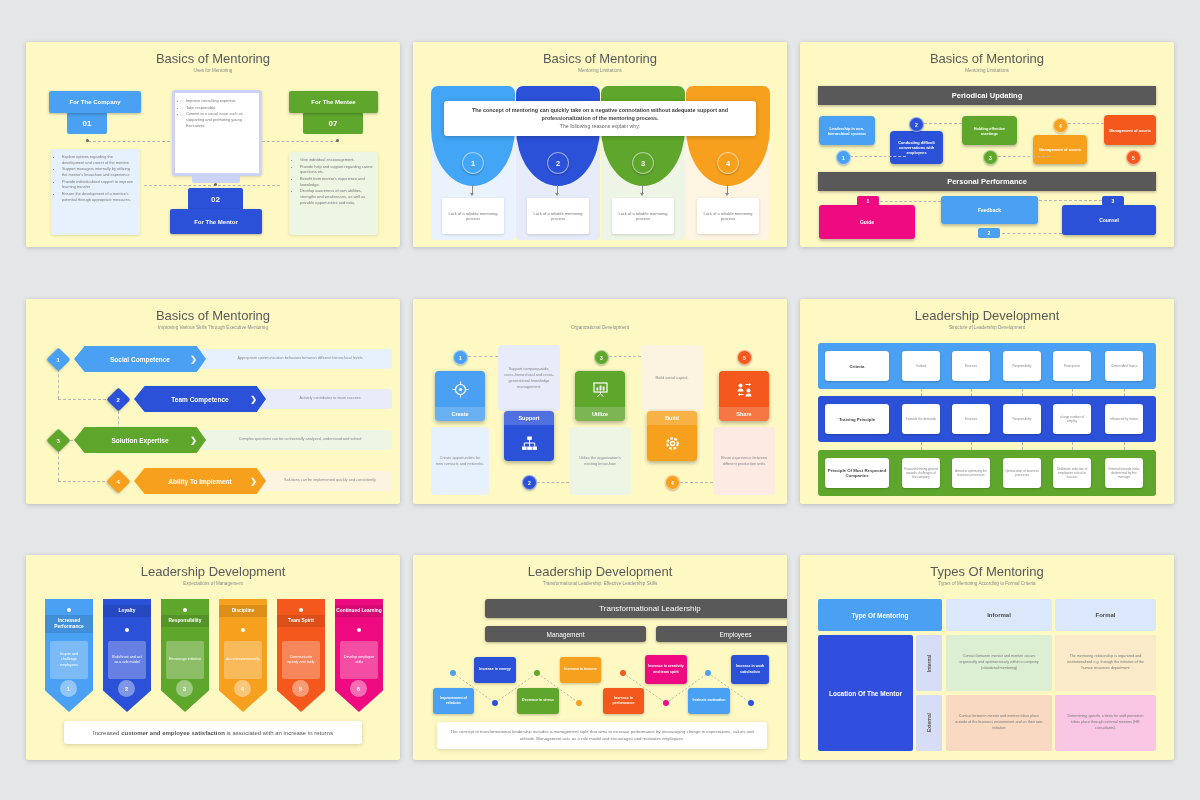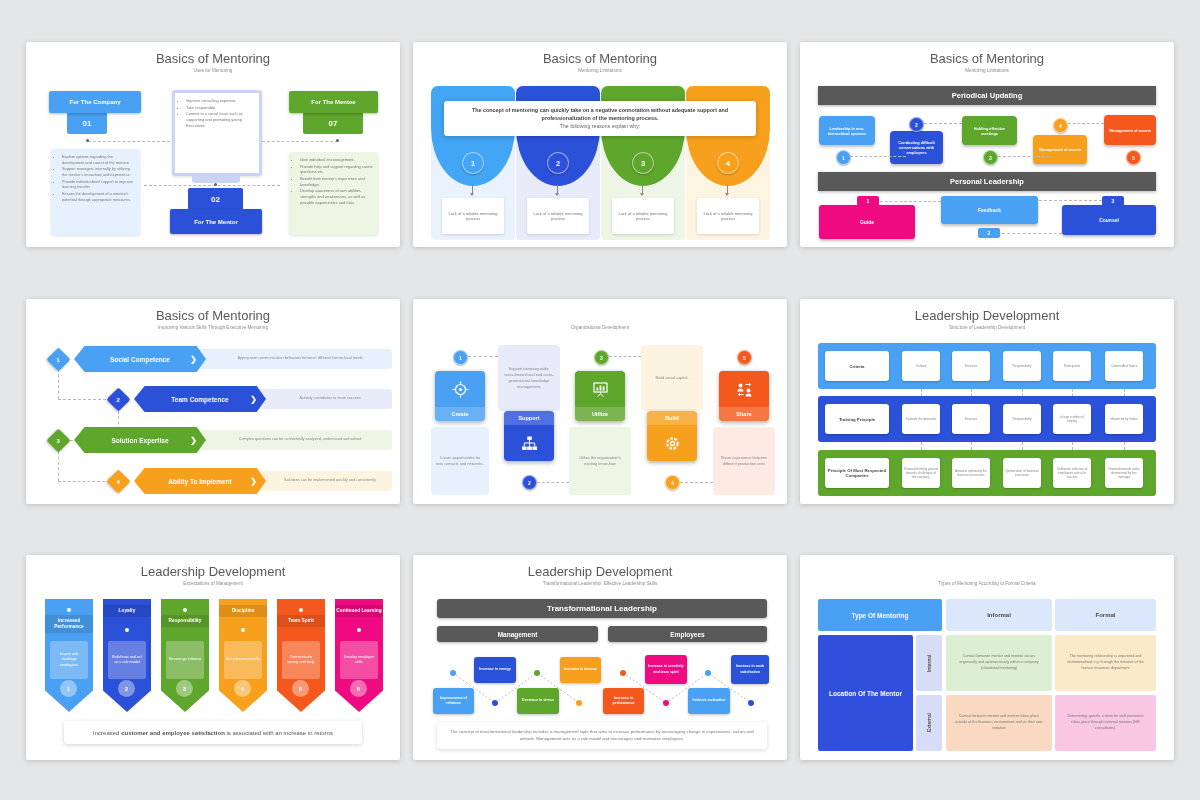--- a/index.html
+++ b/index.html
@@ -1,17 +1,17 @@
 <!DOCTYPE html>
 <html><head>
 <meta charset="utf-8">
 <style>
   html,body{margin:0;padding:0;}
   body{width:1200px;height:800px;background:#e5e6e8;font-family:"Liberation Sans",sans-serif;position:relative;overflow:hidden;}
-  .slide{position:absolute;width:374px;height:205px;background:#ffffff;border-radius:2px;box-shadow:0 1px 5px rgba(0,0,0,.18);overflow:hidden;}
+  .slide{position:absolute;width:374px;height:205px;background:#fef9c3;border-radius:2px;box-shadow:0 1px 5px rgba(0,0,0,.18);overflow:hidden;}
   .abs{position:absolute;}
   .s-title{position:absolute;left:0;right:0;top:9px;text-align:center;font-size:13px;color:#595959;font-weight:400;}
   .s-sub{position:absolute;left:0;right:0;top:26px;text-align:center;font-size:4.6px;color:#8c8c8c;}
   
   .bl{background:#4aa0f2;} .db{background:#2b51d8;} .gr{background:#5fa62c;}
   .am{background:#f7a01d;} .or{background:#f4581c;} .pk{background:#ef0a82;} .dkg{background:#595959;}
   .dash-h{position:absolute;border-top:1px dashed #b8b8b8;height:0;}
   .dash-v{position:absolute;border-left:1px dashed #b8b8b8;width:0;}
   .dot{position:absolute;width:3px;height:3px;border-radius:50%;background:#666;}
   .num-c{border-radius:50%;color:#fff;font-weight:bold;display:flex;align-items:center;justify-content:center;position:absolute;box-shadow:0 1px 2px rgba(0,0,0,.25);border:1px solid rgba(255,255,255,.5);}
@@ -56,21 +56,21 @@
   .s6-lbl{position:absolute;left:7px;top:8px;width:64px;height:30px;background:#fff;border-radius:3px;font-size:4.3px;font-weight:bold;color:#444;display:flex;align-items:center;justify-content:center;text-align:center;padding:2px;box-sizing:border-box;box-shadow:0 1px 2px rgba(0,0,0,.2);}
   .s6-cell{position:absolute;top:8px;width:38px;height:30px;background:#fff;border-radius:3px;font-size:3.1px;color:#888;display:flex;align-items:center;justify-content:center;text-align:center;padding:2px;box-sizing:border-box;box-shadow:0 1px 2px rgba(0,0,0,.2);line-height:1.4;}
   
   .s7-p{position:absolute;top:44px;width:48px;height:113px;clip-path:polygon(0 0,100% 0,100% 81%,50% 100%,0 81%);}
   .s7-h{position:absolute;left:0;right:0;color:#fff;font-weight:bold;font-size:4.8px;text-align:center;padding:3px 1px;background:rgba(0,0,0,.10);line-height:1.3;}
   .s7-dot{position:absolute;left:22px;width:4px;height:4px;border-radius:50%;background:#fff;}
   .s7-r{position:absolute;left:5px;right:5px;top:42px;height:34px;background:rgba(255,255,255,.28);border-radius:2px;display:flex;align-items:center;justify-content:center;text-align:center;font-size:3.7px;color:#fff;padding:2px;line-height:1.45;}
   .s7-c{position:absolute;left:15px;top:81px;width:17px;height:17px;border-radius:50%;background:rgba(255,255,255,.4);color:#fff;font-weight:bold;font-size:6px;display:flex;align-items:center;justify-content:center;}
   .s7-f{position:absolute;left:38px;right:38px;top:166px;height:23px;background:#fff;border-radius:3px;box-shadow:0 1px 4px rgba(0,0,0,.18);display:flex;align-items:center;justify-content:center;font-size:6px;color:#555;}
   
-  .s8-hdr{position:absolute;border-radius:3px;color:#fff;font-weight:bold;display:flex;align-items:center;justify-content:center;box-shadow:0 1px 3px rgba(0,0,0,.3);}
+  .s8-hdr{position:absolute;border-radius:3px;color:#fff;font-weight:normal;display:flex;align-items:center;justify-content:center;box-shadow:0 1px 3px rgba(0,0,0,.3);margin-left:48px;}
   .s8-b{position:absolute;border-radius:3px;color:#fff;font-weight:bold;font-size:3.6px;display:flex;align-items:center;justify-content:center;text-align:center;padding:2px;box-sizing:border-box;box-shadow:0 1px 3px rgba(0,0,0,.25);z-index:2;line-height:1.4;}
   .s8-dot{position:absolute;width:6px;height:6px;border-radius:50%;z-index:2;}
   .s8-f{position:absolute;left:24px;width:330px;top:167px;background:#fff;border-radius:3px;box-shadow:0 1px 4px rgba(0,0,0,.15);font-size:4.3px;color:#777;text-align:center;padding:6px 12px;box-sizing:border-box;line-height:1.7;}
   
   .s9-cell{position:absolute;border-radius:2px;display:flex;align-items:center;justify-content:center;text-align:center;box-sizing:border-box;}
   .s9-head{font-size:6px;font-weight:bold;color:#4a4a4a;background:#dbe8fb;}
   .s9-body{font-size:3.7px;color:#777;padding:4px 8px;line-height:1.55;}
   .s9-rot{writing-mode:vertical-rl;transform:rotate(180deg);font-size:4.8px;font-weight:bold;color:#555;background:#d7dcf7;}
   svg{display:block;}
 </style>
@@ -174,21 +174,21 @@
   <div class="s3-box am" style="left:233px;top:93px;width:54px;height:29px;">Management of assets</div>
   <div class="num-c s3-c am" style="left:253px;top:76px;">4</div>
   <div class="s3-box or" style="left:304px;top:73px;width:52px;height:30px;">Management of assets</div>
   <div class="num-c s3-c or" style="left:326px;top:108px;">5</div>
 
   <div class="dash-h" style="left:50px;top:114px;width:56px;"></div>
   <div class="dash-h" style="left:124px;top:81px;width:38px;"></div>
   <div class="dash-h" style="left:198px;top:114px;width:52px;"></div>
   <div class="dash-h" style="left:268px;top:81px;width:36px;"></div>
 
-  <div class="s3-band dkg" style="top:130px;">Personal Leadership</div>
+  <div class="s3-band dkg" style="top:130px;">Personal Performance</div>
 
   <div class="s3-t pk" style="left:57px;top:154px;">1</div>
   <div class="s3-bb pk" style="left:19px;top:163px;width:96px;height:34px;">Guide</div>
   <div class="s3-bb bl" style="left:141px;top:154px;width:97px;height:28px;">Feedback</div>
   <div class="s3-t bl" style="left:178px;top:186px;">2</div>
   <div class="s3-t db" style="left:302px;top:154px;">3</div>
   <div class="s3-bb db" style="left:262px;top:163px;width:94px;height:30px;">Counsel</div>
   <div class="dash-h" style="left:80px;top:159px;width:61px;"></div>
   <div class="dash-h" style="left:202px;top:191px;width:60px;"></div>
   <div class="dash-h" style="left:239px;top:158px;width:63px;"></div>
@@ -434,20 +434,21 @@
   <div class="s8-b am" style="left:147px;top:102px;width:41px;height:26px;">Increase in income</div>
   <div class="s8-b or" style="left:190px;top:133px;width:41px;height:26px;">Increase in performance</div>
   <div class="s8-b pk" style="left:232px;top:100px;width:42px;height:29px;">Increase in creativity and team spirit</div>
   <div class="s8-b bl" style="left:275px;top:133px;width:42px;height:26px;">Intrinsic motivation</div>
   <div class="s8-b db" style="left:318px;top:100px;width:38px;height:29px;">Increase in work satisfaction</div>
 
   <div class="s8-f">The concept of transformational leadership includes a management style that aims to increase performance by encouraging change in expectations, values and attitude. Management acts as a role model and encourages and motivates employees.</div>
 </div>
 
 <div class="slide" style="left:800px;top:555px;">
+  <div class="s-title">Types Of Mentoring</div>
   <div class="s-sub">Types of Mentoring According to Formal Criteria</div>
 
   <div class="s9-cell bl" style="left:18px;top:44px;width:124px;height:32px;color:#fff;font-weight:bold;font-size:6.5px;">Type Of Mentoring</div>
   <div class="s9-cell s9-head" style="left:146px;top:44px;width:106px;height:32px;">Informal</div>
   <div class="s9-cell s9-head" style="left:255px;top:44px;width:101px;height:32px;">Formal</div>
 
   <div class="s9-cell" style="left:18px;top:80px;width:95px;height:116px;background:#2f4fdc;color:#fff;font-weight:bold;font-size:6.5px;padding:4px;">Location Of The Mentor</div>
   <div class="s9-cell s9-rot" style="left:116px;top:80px;width:26px;height:56px;">Internal</div>
   <div class="s9-cell s9-rot" style="left:116px;top:140px;width:26px;height:56px;">External</div>
 

